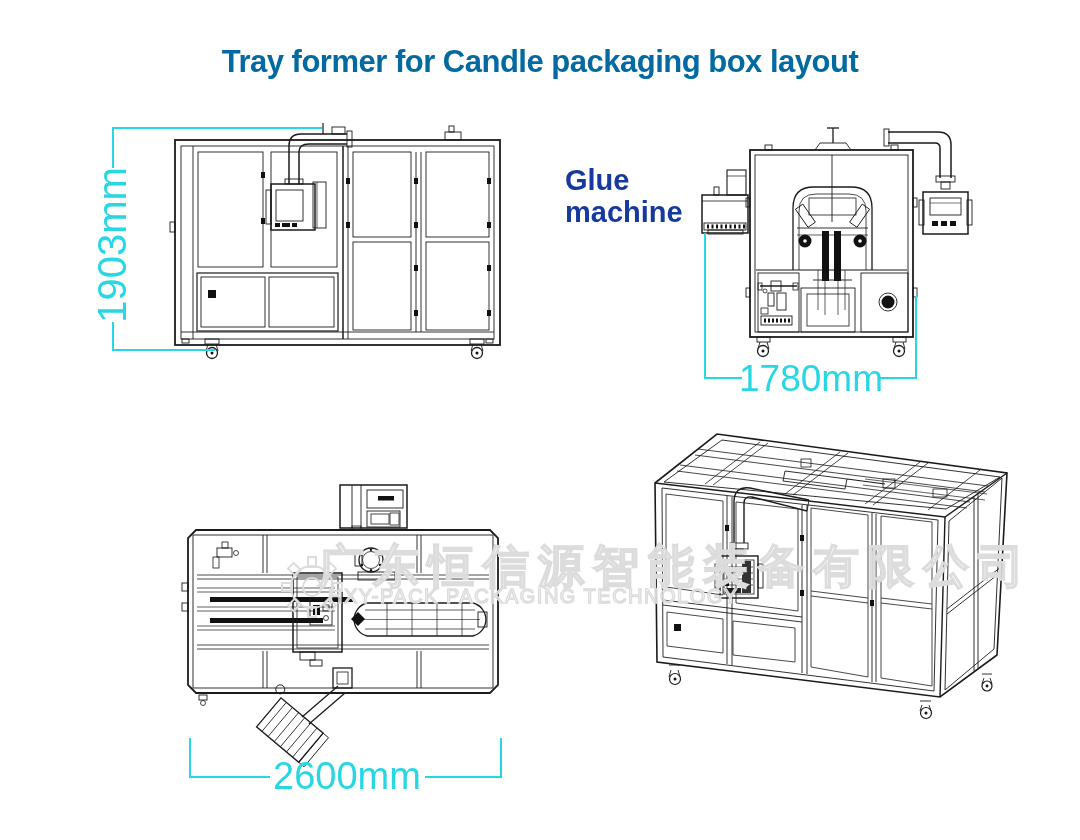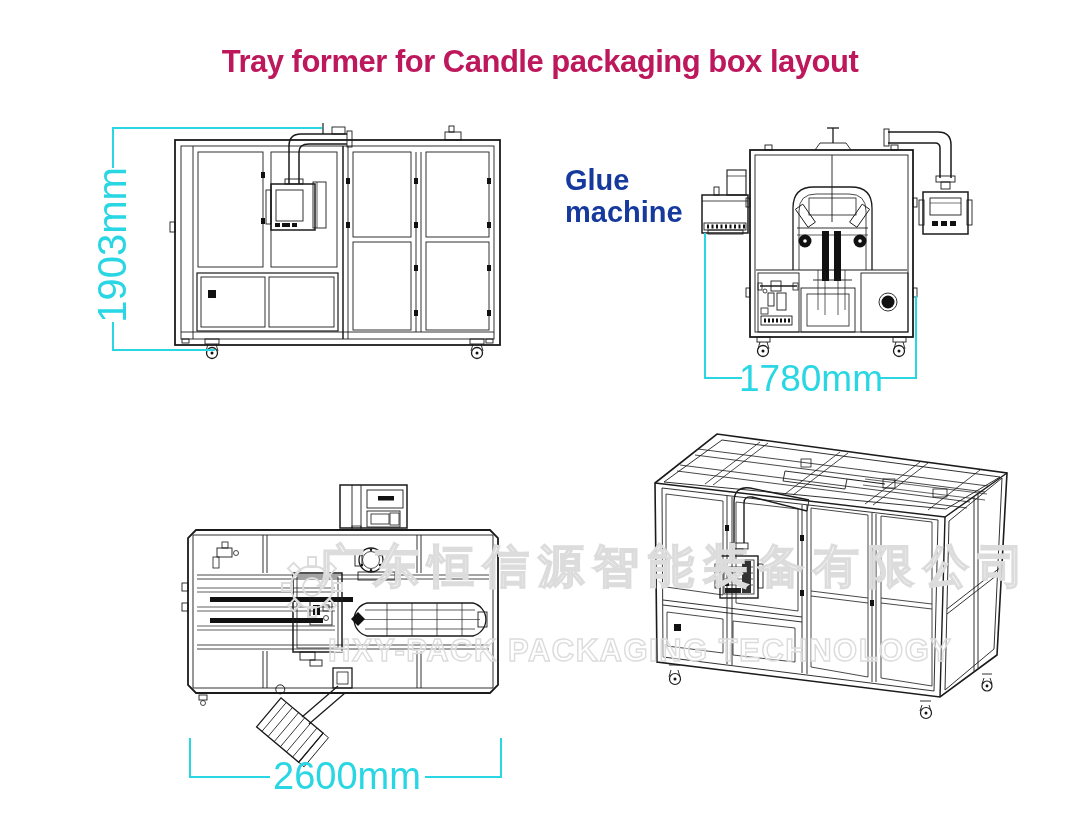--- a/index.html
+++ b/index.html
@@ -1,27 +1,27 @@
 <!DOCTYPE html>
 <html><head>
 <meta charset="utf-8">
 <style>
   html,body{margin:0;padding:0;background:#fff;}
   #canvas{position:relative;width:1080px;height:840px;background:#fff;overflow:hidden;
           font-family:"Liberation Sans",sans-serif;}
   .page-title{position:absolute;left:0;top:44px;width:1080px;text-align:center;
-              font-size:31px;font-weight:700;letter-spacing:-0.5px;color:#be185d;
+              font-size:31px;font-weight:700;letter-spacing:-0.5px;color:#0369a1;
               font-family:"Liberation Sans",sans-serif;}
   .glue-label{position:absolute;left:565px;top:164px;width:150px;text-align:left;
               font-size:29px;line-height:32px;font-weight:700;color:#16399d;}
   .view{position:absolute;}
   .wm{position:absolute;white-space:nowrap;pointer-events:none;
       color:rgba(255,255,255,0.45);-webkit-text-stroke:1.4px #dcdcdc;}
   .wm1{left:318px;top:536px;font-size:46px;font-weight:700;letter-spacing:9px;}
-  .wm2{left:328px;top:585px;font-size:31px;font-weight:700;letter-spacing:1.5px;margin-top:48px;}
+  .wm2{left:328px;top:585px;font-size:20px;font-weight:400;letter-spacing:1.5px;}
   .wm-gear{position:absolute;left:281px;top:548px;pointer-events:none;}
   svg text{font-family:"Liberation Sans",sans-serif;}
 </style>
 </head>
 <body>
 
 <div id="canvas">
 
   <div class="page-title">Tray former for Candle packaging box layout</div>
 

